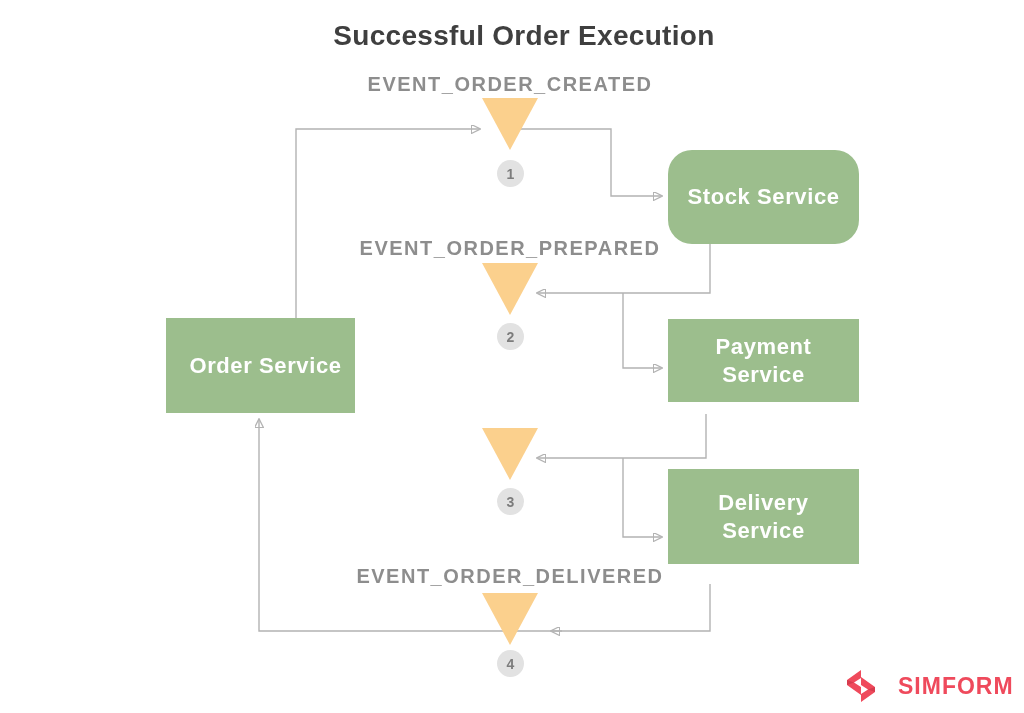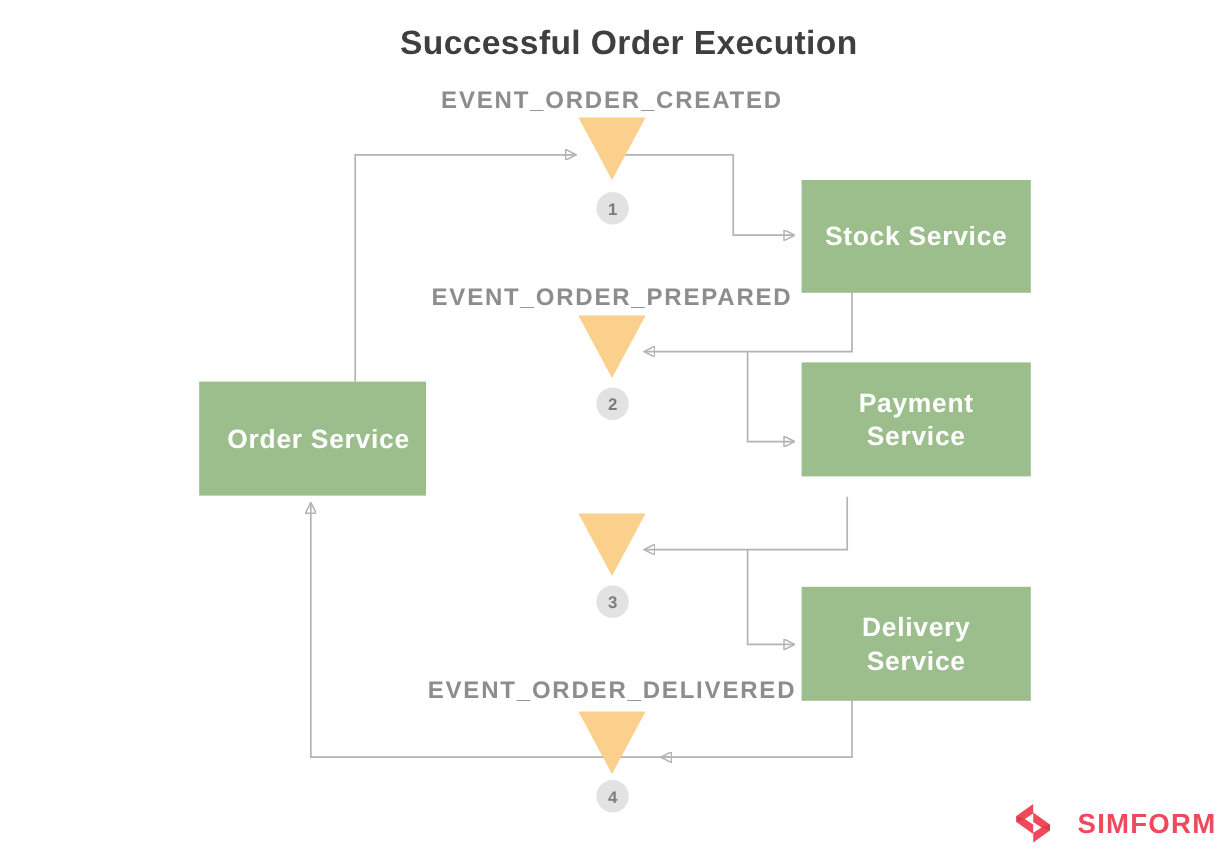--- a/index.html
+++ b/index.html
@@ -37,23 +37,23 @@
     justify-content: center;
     text-align: center;
     font-size: 22px;
     font-weight: bold;
     letter-spacing: 0.6px;
     line-height: 1.25;
     padding: 0 10px;
     box-sizing: border-box;
   }
   .box-order    { left: 166px; top: 318px; width: 189px; height: 95px; padding-left: 20px; }
-  .box-stock    { left: 668px; top: 150px; width: 191px; height: 94px; }
-  .box-payment  { left: 668px; top: 302px; width: 191px; height: 95px; }
-  .box-delivery { left: 668px; top: 489px; width: 191px; height: 95px; }
+  .box-stock    { left: 668px; top: 150px; width: 191px; height: 94px; border-radius: 24px; }
+  .box-payment  { left: 668px; top: 319px; width: 191px; height: 83px; }
+  .box-delivery { left: 668px; top: 469px; width: 191px; height: 95px; }
   .event-label {
     position: absolute;
     left: 510px;
     transform: translateX(-50%);
     white-space: nowrap;
     font-size: 20px;
     font-weight: bold;
     letter-spacing: 1.5px;
     color: var(--event-label, #8d8d8d);
   }

